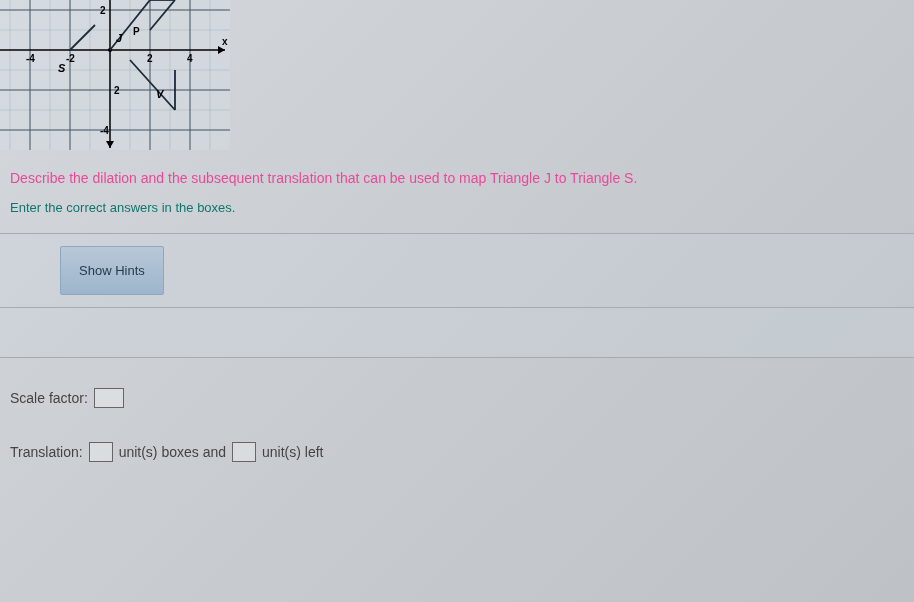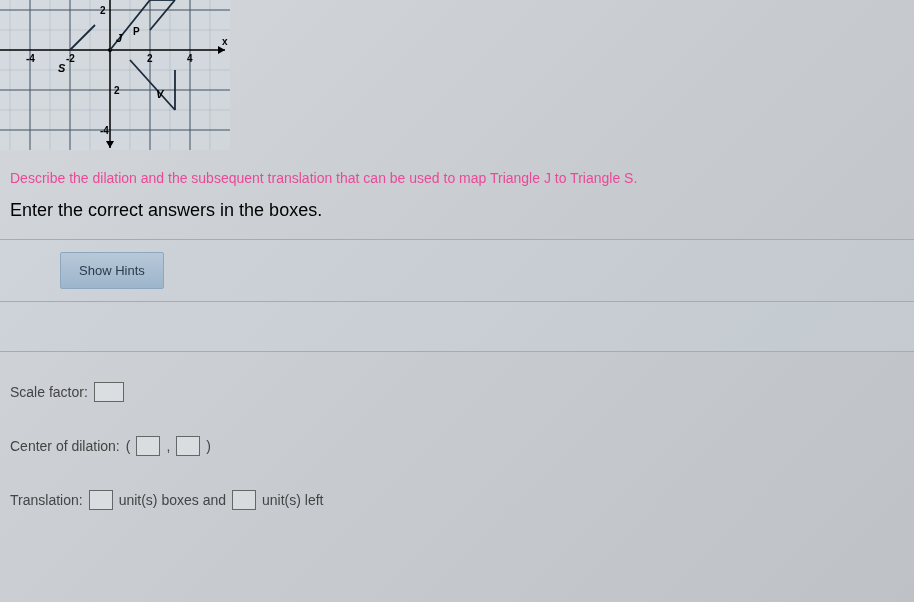--- a/index.html
+++ b/index.html
@@ -23,34 +23,34 @@
     .graph-container svg {
       display: block;
     }
     .question-text {
       margin: 20px 0 0 10px;
       font-size: 14px;
       color: #ec4899;
     }
     .instruction-text {
       margin: 14px 0 2px 10px;
-      font-size: 18px;
-      color: #000000;
+      font-size: 13px;
+      color: #0f766e;
     }
     .hints-section {
       margin: 18px 0 0 0;
       border-top: 1px solid #aaa;
       border-bottom: 1px solid #aaa;
       padding: 0;
       background: rgba(200,210,220,0.25);
     }
     .hints-button {
       display: inline-block;
       margin: 12px 0 12px 60px;
-      padding: 10px 18px;
+      padding: 16px 18px;
       background: linear-gradient(180deg, #b8c8d8 0%, #9db5cc 100%);
       border: 1px solid #8ca8c0;
       border-radius: 2px;
       color: #2a3a4a;
       font-size: 13px;
       cursor: pointer;
     }
     .hints-spacer {
       height: 50px;
       border-top: 1px solid #aaa;
@@ -167,28 +167,20 @@
   <div class="hints-spacer"></div>
 </div>
 
 <div class="answer-section">
 
   <div class="answer-row">
     <span class="answer-label">Scale factor:</span>
     <span class="answer-input"></span>
   </div>
 
-  <div class="answer-row">
-    <span class="answer-label">Center of dilation:</span>
-    <span class="paren">(</span>
-    <span class="answer-input small"></span>
-    <span class="paren">,</span>
-    <span class="answer-input small"></span>
-    <span class="paren">)</span>
-  </div>
 
   <div class="answer-row">
     <span class="answer-label">Translation:</span>
     <span class="answer-input small"></span>
     <span>unit(s) boxes and</span>
     <span class="answer-input small"></span>
     <span>unit(s) left</span>
   </div>
 
 </div>

